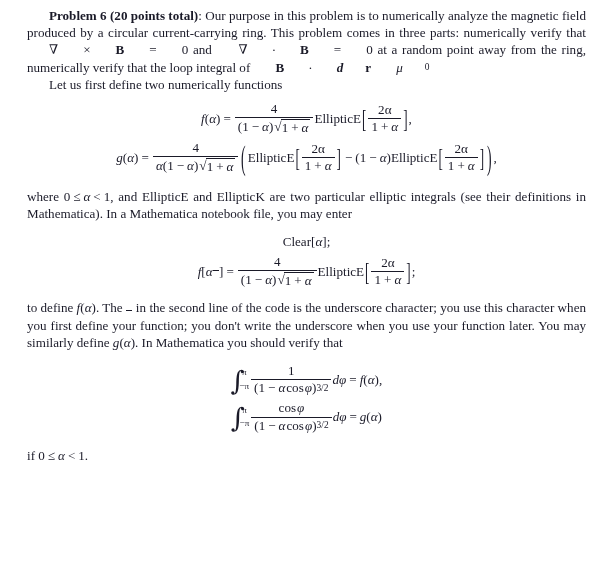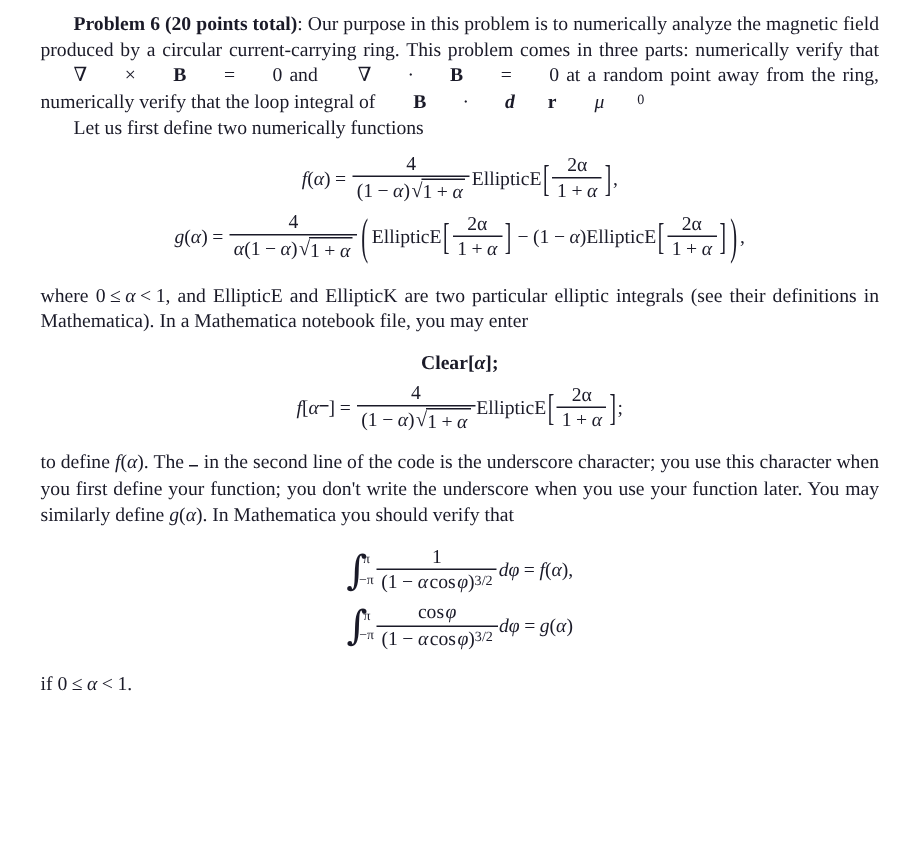--- a/index.html
+++ b/index.html
@@ -244,21 +244,21 @@
 
   <p class="para noindent" style="margin-top:14px;"><span>where</span> <span class="mrow">
         <span class="mrm">0</span>
         <span class="op">≤</span>
         <span class="mi">α</span>
         <span class="op">&lt;</span>
         <span class="mrm">1</span>
       </span><span>, and EllipticE and EllipticK are two particular elliptic integrals (see their definitions in Mathematica). In a Mathematica notebook file, you may enter</span></p>
 
   <div class="display" style="margin-top:11px; padding-left:0px;">
-    <div class="display" style="padding-left:0px;font-weight:bold;">
+    <div class="display" style="padding-left:0px;">
       <span class="mrow">
         <span class="mrm">Clear</span>
           <span>[</span>
           <span class="mi">α</span>
           <span>]</span>
           <span>;</span>
       </span>
     </div>
     <div class="display" style="margin-top:5px;">
       <span class="mrow">

